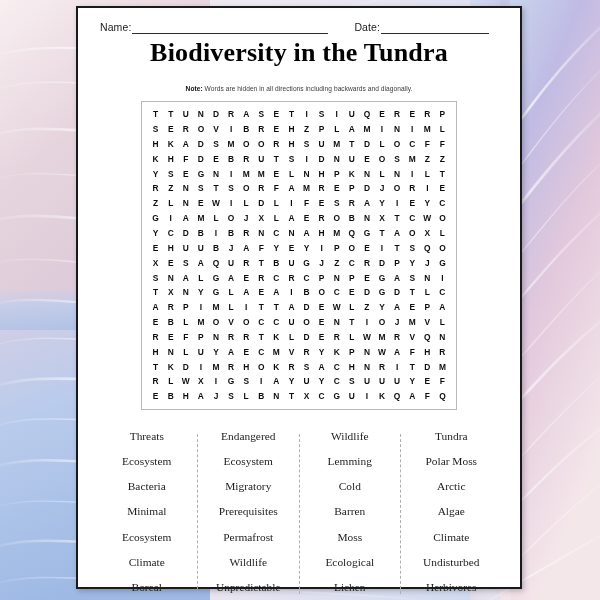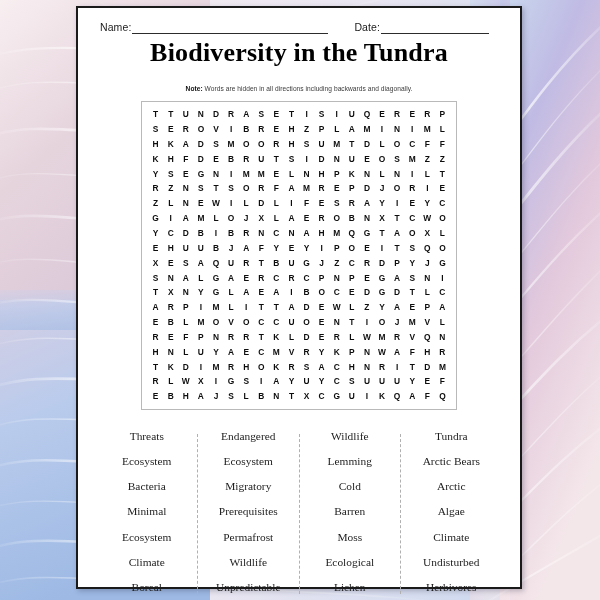--- a/index.html
+++ b/index.html
@@ -667,21 +667,21 @@
         <div class="wl-word">Wildlife</div>
         <div class="wl-word">Lemming</div>
         <div class="wl-word">Cold</div>
         <div class="wl-word">Barren</div>
         <div class="wl-word">Moss</div>
         <div class="wl-word">Ecological</div>
         <div class="wl-word">Lichen</div>
       </div>
       <div class="wl-col">
         <div class="wl-word">Tundra</div>
-        <div class="wl-word">Arctic Bears</div>
+        <div class="wl-word">Polar Moss</div>
         <div class="wl-word">Arctic</div>
         <div class="wl-word">Algae</div>
         <div class="wl-word">Climate</div>
         <div class="wl-word">Undisturbed</div>
         <div class="wl-word">Herbivores</div>
       </div>
     </div>
 
 </div>
 

